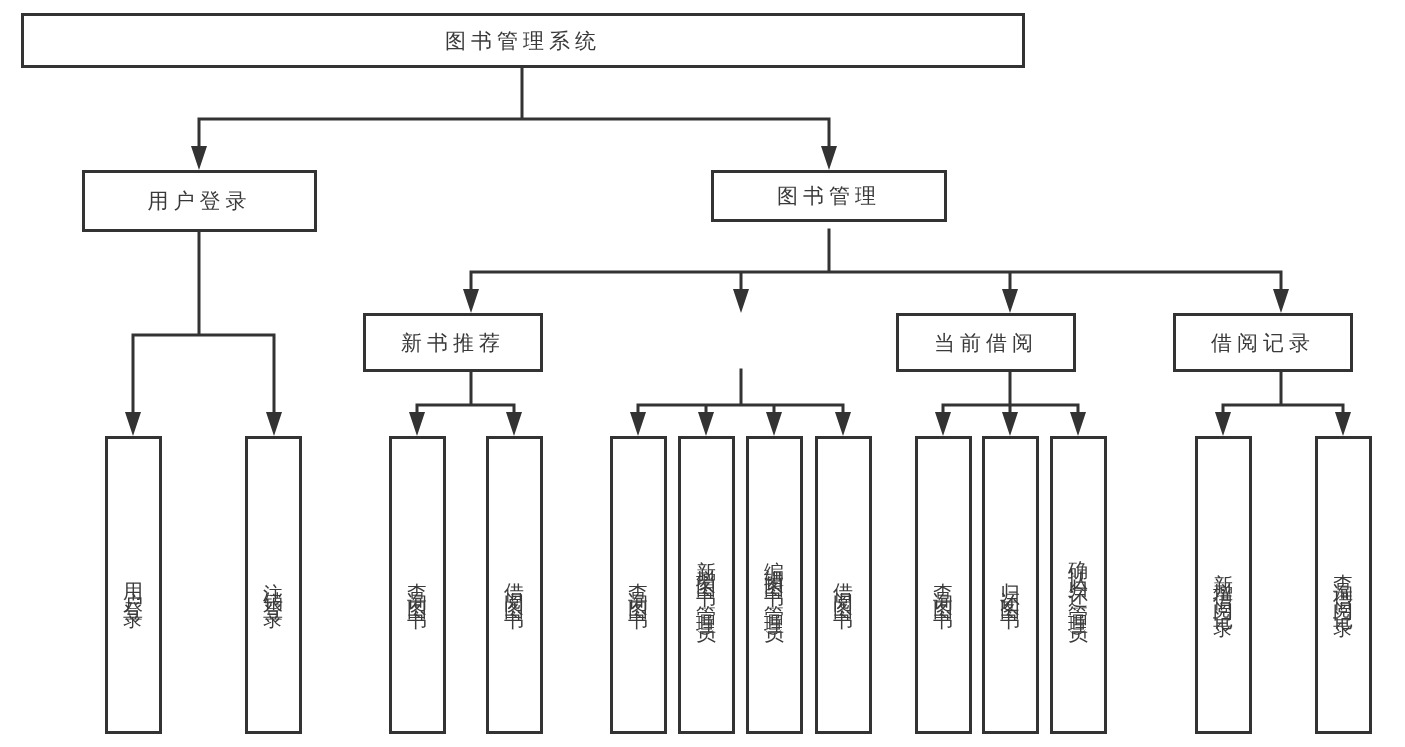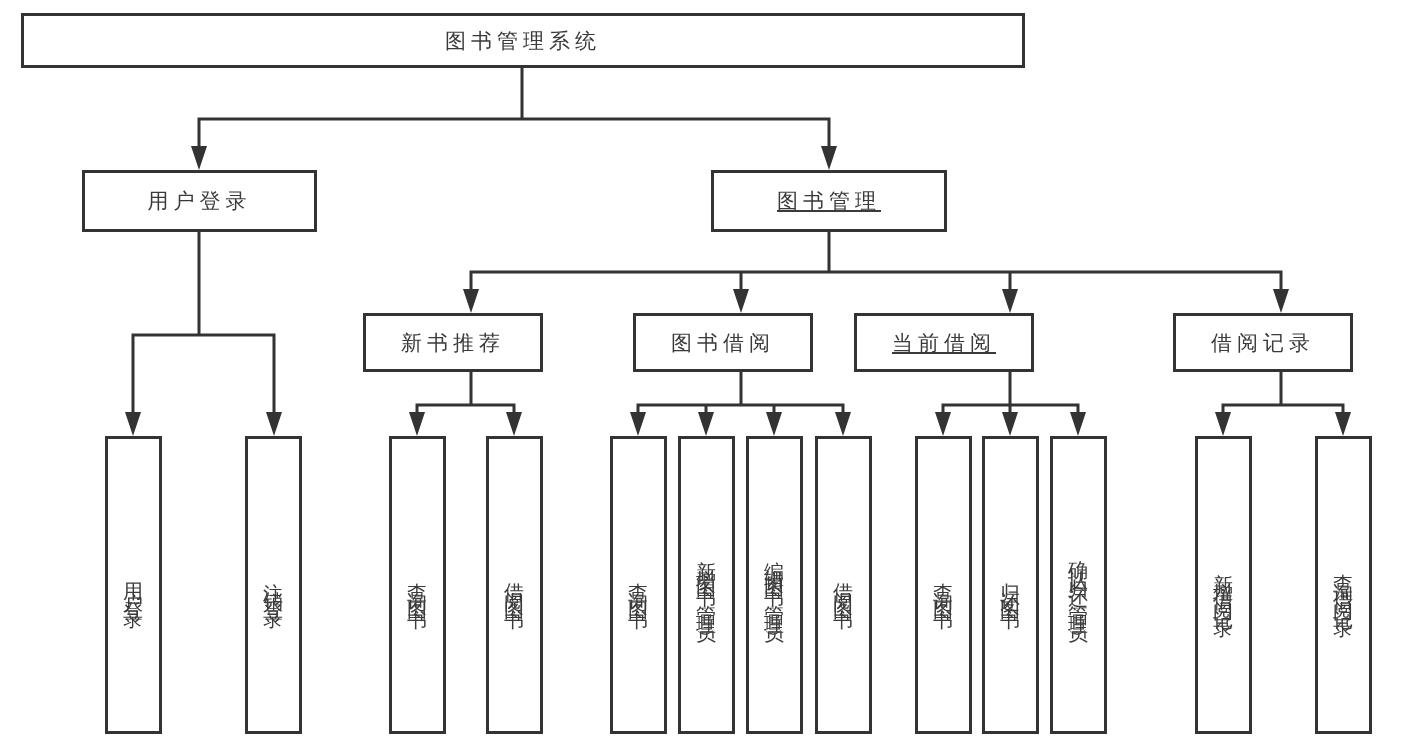--- a/index.html
+++ b/index.html
@@ -15,25 +15,25 @@
     color:#3a3a3a;
   }
   .h-box  { font-size:21px; letter-spacing:5px; }
   .v-box  {
     writing-mode:vertical-rl; text-orientation:mixed;
     font-size:20px; letter-spacing:9px; line-height:1;
   }
   
   #b-root       { left:21px;   top:13px;  width:1004px; height:55px; }
   #b-user-login { left:82px;   top:170px; width:235px;  height:62px; }
-  #b-book-mgmt  { left:711px;  top:170px; width:236px;  height:62px;text-decoration:underline; }
+  #b-book-mgmt  { left:711px;  top:170px; width:236px;  height:52px; }
   .l3           { top:313px;  width:180px; height:59px; }
   #b-l3-rec     { left:363px; }
   #b-l3-borrow  { left:633px; }
-  #b-l3-current { left:854px;text-decoration:underline; }
+  #b-l3-current { left:896px; }
   #b-l3-records { left:1173px; }
   .leaf         { top:436px; width:57px; height:298px; }
   #f-login      { left:105px; }
   #f-logout     { left:245px; }
   #f-nbr-q      { left:389px; }
   #f-nbr-b      { left:486px; }
   #f-bb-q       { left:610px; }
   #f-bb-add     { left:678px; }
   #f-bb-edit    { left:746px; }
   #f-bb-b       { left:815px; }
@@ -91,21 +91,20 @@
       <polygon points="1335,412 1351,412 1343,436"></polygon>
     </g>
   </svg>
 
   <div class="box h-box" id="b-root">图书管理系统</div>
 
   <div class="box h-box" id="b-user-login">用户登录</div>
   <div class="box h-box" id="b-book-mgmt">图书管理</div>
 
   <div class="box h-box l3" id="b-l3-rec">新书推荐</div>
-  <div class="box h-box l3" id="b-l3-borrow">图书借阅</div>
   <div class="box h-box l3" id="b-l3-current">当前借阅</div>
   <div class="box h-box l3" id="b-l3-records">借阅记录</div>
 
   <div class="box v-box leaf" id="f-login">用户登录</div>
   <div class="box v-box leaf" id="f-logout">注销登录</div>
 
   <div class="box v-box leaf" id="f-nbr-q">查询图书</div>
   <div class="box v-box leaf" id="f-nbr-b">借阅图书</div>
 
   <div class="box v-box leaf" id="f-bb-q">查询图书</div>

